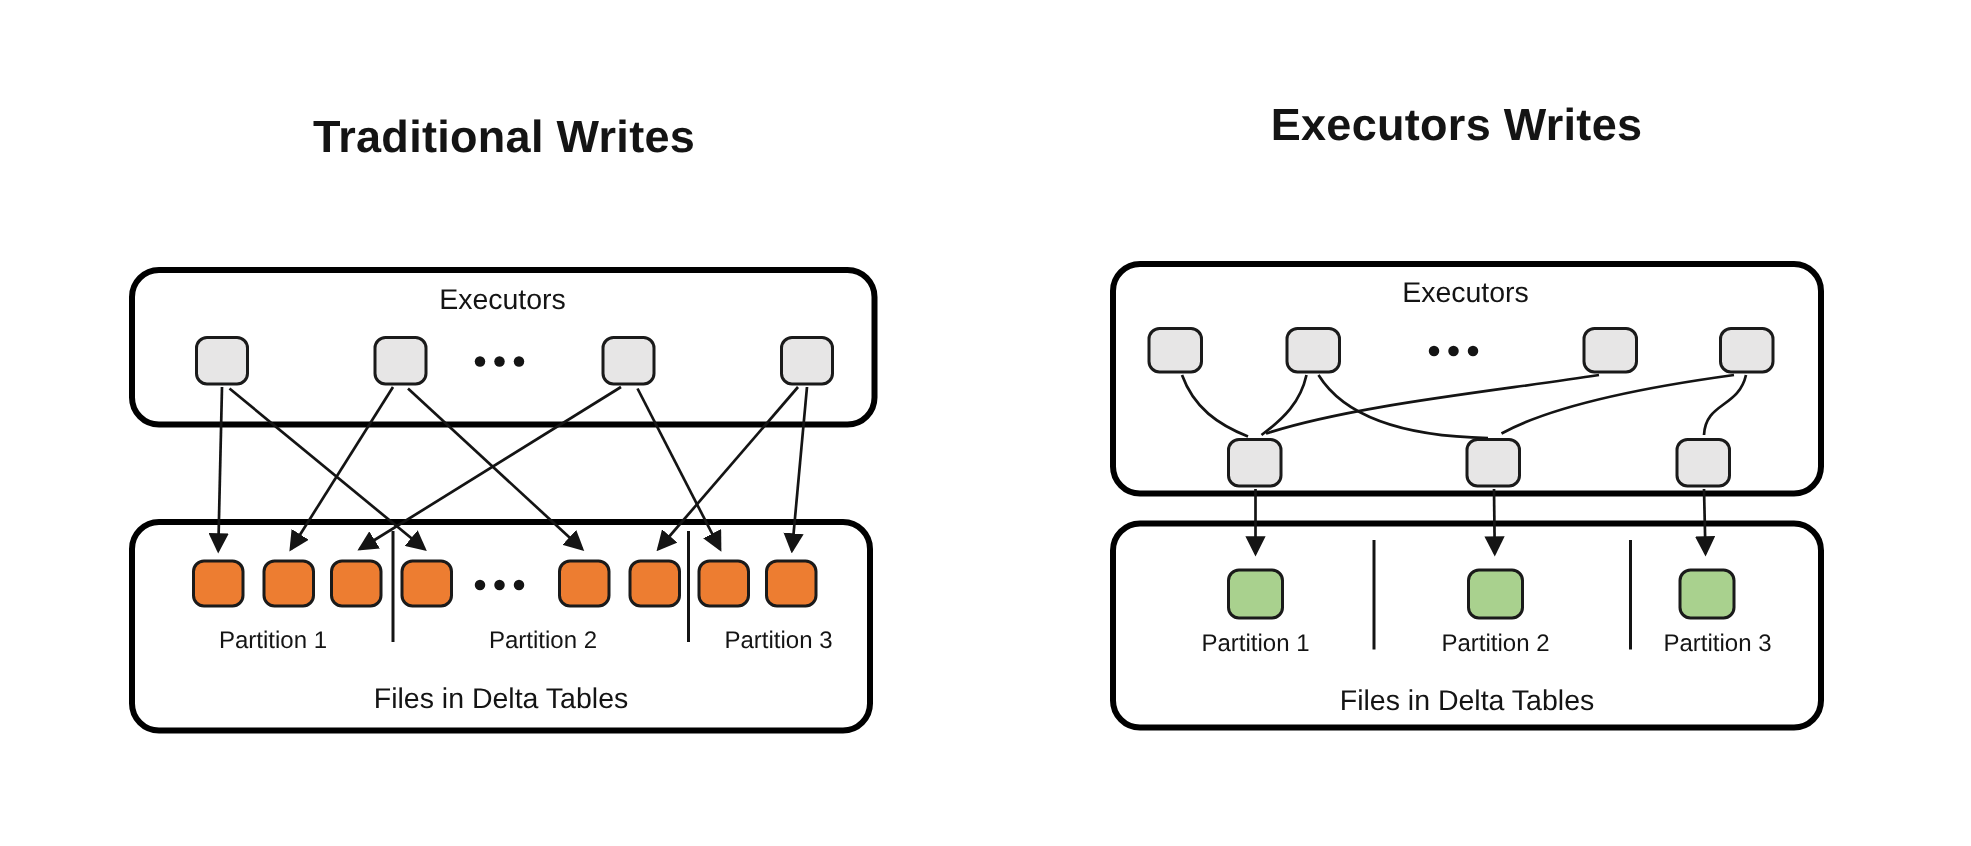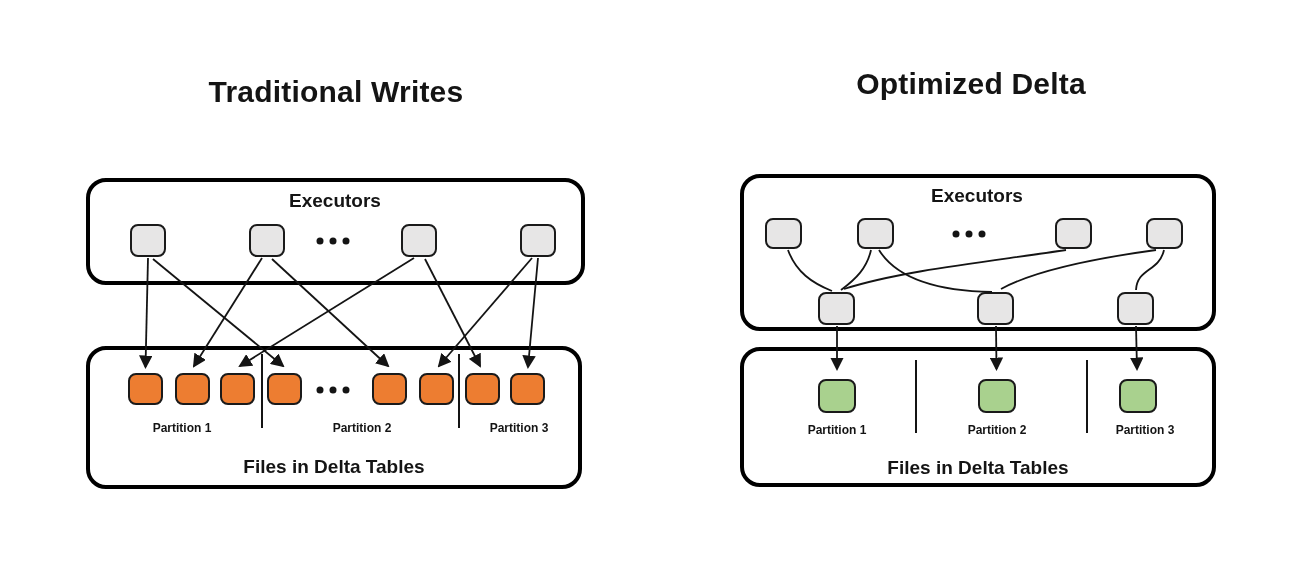--- a/index.html
+++ b/index.html
@@ -4,22 +4,22 @@
 <style>
   html,body{margin:0;padding:0;background:#fff;}
   .canvas{
     position:relative;width:1314px;height:564px;background:#fff;
     font-family:"Liberation Sans","DejaVu Sans",sans-serif;color:#141414;
     overflow:hidden;
   }
   .abs{position:absolute;}
   .ctr{transform:translate(-50%,-50%);white-space:nowrap;}
   .title{font-size:30px;font-weight:600;letter-spacing:.2px;z-index:4;}
-  .boxlabel{font-size:19px;font-weight:700;z-index:4;}
-  .plabel{font-size:12px;font-weight:700;z-index:4;}
+  .boxlabel{font-size:19px;font-weight:400;z-index:4;}
+  .plabel{font-size:16px;font-weight:400;z-index:4;}
   .bigbox{
     border:4px solid #000;border-radius:20px;background:#fff;
     box-sizing:border-box;z-index:1;
   }
   .sq{
     box-sizing:border-box;border:2.5px solid #1a1a1a;border-radius:8px;
     background:var(--executor-fill,#E7E6E6);z-index:2;
   }
   .sq.orange{background:var(--file-traditional,#ED7D31);}
   .sq.green{background:var(--file-optimized,#A9D18E);}
@@ -61,21 +61,21 @@
   <div class="abs sq orange" style="left:372px;top:373px;width:35px;height:32px;"></div>
   <div class="abs sq orange" style="left:419px;top:373px;width:35px;height:32px;"></div>
   <div class="abs sq orange" style="left:465px;top:373px;width:35px;height:32px;"></div>
   <div class="abs sq orange" style="left:510px;top:373px;width:35px;height:32px;"></div>
 
   <div class="abs ctr plabel" style="left:182px;top:428px;">Partition 1</div>
   <div class="abs ctr plabel" style="left:362px;top:428px;">Partition 2</div>
   <div class="abs ctr plabel" style="left:519px;top:428px;">Partition 3</div>
   <div class="abs ctr boxlabel" style="left:334px;top:467px;">Files in Delta Tables</div>
 
-  <div class="abs ctr title" style="left:971px;top:84px;">Optimized Delta</div>
+  <div class="abs ctr title" style="left:971px;top:84px;">Executors Writes</div>
 
   <div class="abs bigbox" style="left:740px;top:174px;width:476px;height:157px;"></div>
   <div class="abs ctr boxlabel" style="left:977px;top:196px;">Executors</div>
 
   <div class="abs sq" style="left:765px;top:218px;width:37px;height:31px;"></div>
   <div class="abs sq" style="left:857px;top:218px;width:37px;height:31px;"></div>
   <div class="abs ctr dots" style="left:969px;top:234px;">
       <i></i>
       <i></i>
       <i></i>

